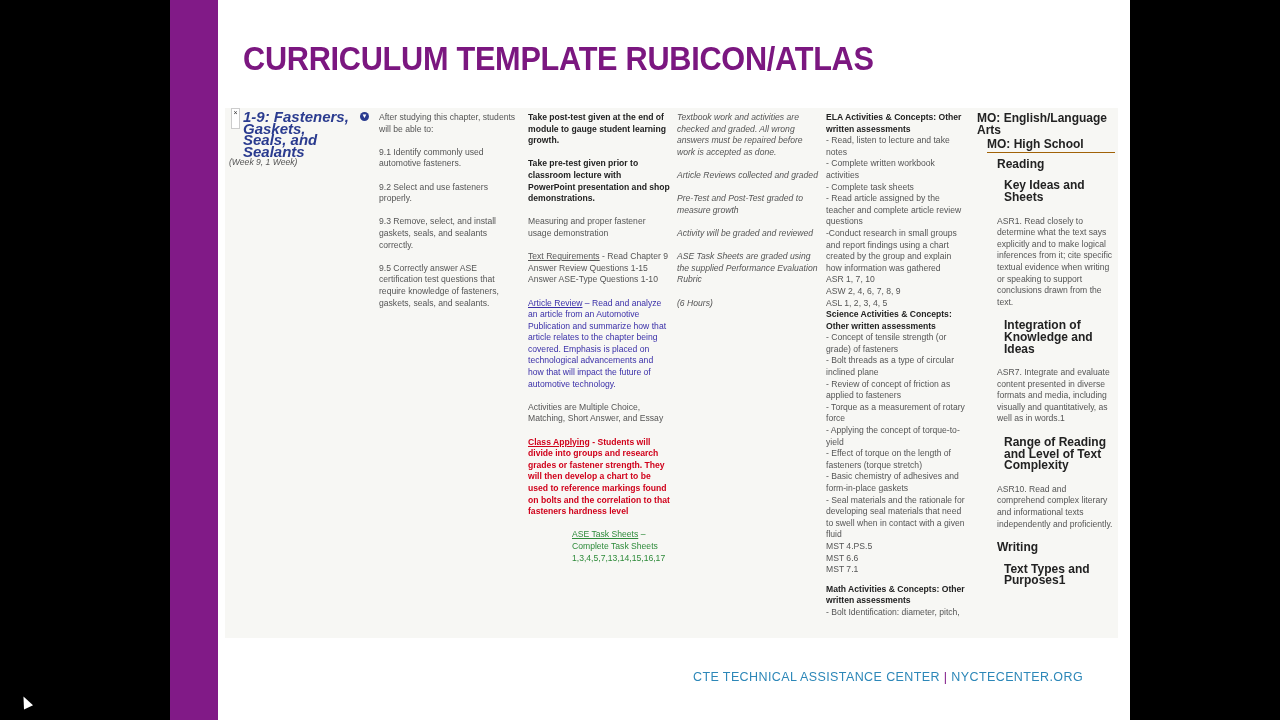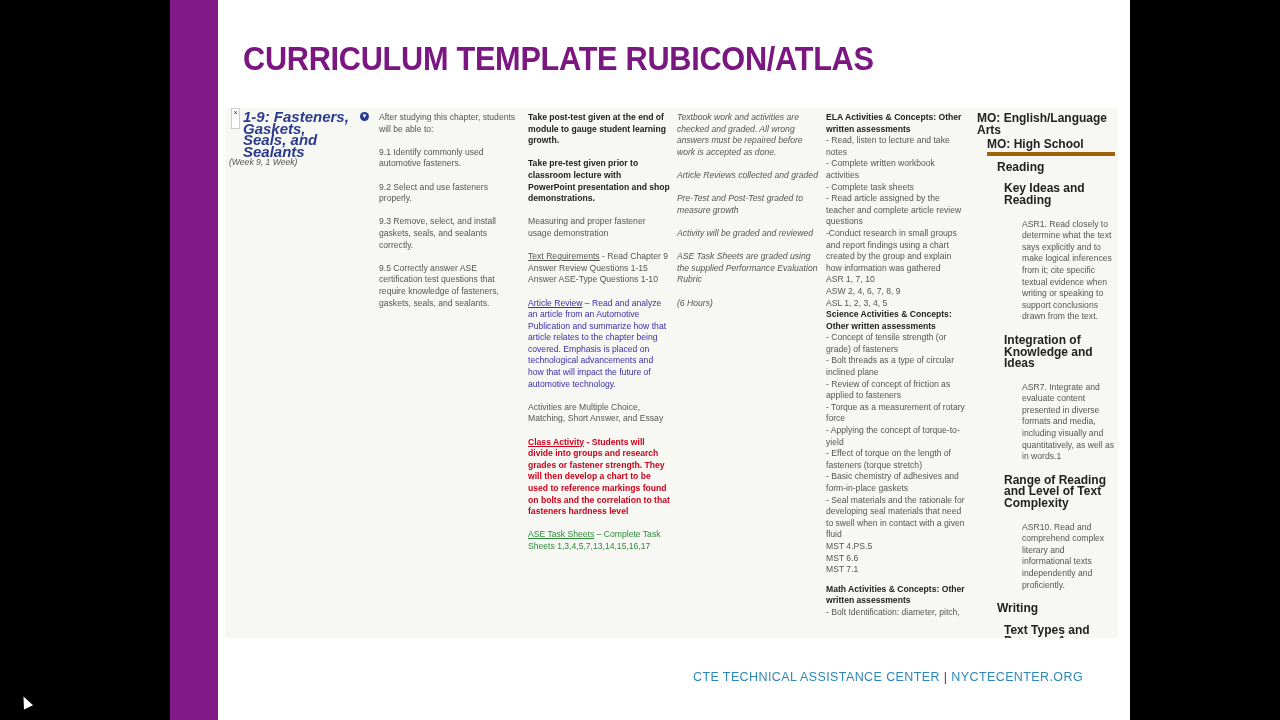--- a/index.html
+++ b/index.html
@@ -13,33 +13,33 @@
   .c1 { left: 4px; width: 140px; }
   .c2 { left: 154px; width: 140px; top: 4px; }
   .c3 { left: 303px; width: 142px; top: 4px; }
   .c4 { left: 452px; width: 142px; top: 4px; font-style: italic; }
   .c5 { left: 601px; width: 142px; top: 4px; }
   .c6 { left: 752px; width: 138px; top: 5px; }
   p.blk { margin-bottom: 11.6px; }
   .bold { font-weight: bold; color: #222; }
   .blue { color: #3a2fa8; }
   .red { color: #d0021b; font-weight: bold; }
-  .green { color: #2e8b3a; }
+  .green { color: #2e8b3a; margin-left: 44px; }
   u { text-decoration: underline; }
   .unit-head { position: relative; padding-left: 14px; padding-top: 3px; }
   .xbox { position: absolute; left: 2px; top: 0px; width: 9px; height: 21px; border: 1px solid #ccc; background: #fff; font-size: 7px; line-height: 8px; text-align: center; color: #333; }
   .unit-title { color: #2a3b8f; font-weight: bold; font-style: italic; font-size: 15px; width: 110px; display: block; }
   .unit-week { font-style: italic; color: #555; margin-left: -14px; display: block; }
   .chev { position: absolute; right: 0px; top: 4px; width: 9px; height: 9px; border-radius: 50%; background: #2a3b8f; color: #fff; font-size: 6px; line-height: 9px; text-align: center; }
   .std h4 { font-size: 12px; font-weight: bold; color: #222; }
   .std .l0 { margin-left: 0; }
-  .std .l1 { margin-left: 10px; border-bottom: 4px solid #a16207; padding-bottom: 1px; margin-bottom: 6px; }
+  .std .l1 { margin-left: 10px; border-bottom: 1px solid #a16207; padding-bottom: 1px; margin-bottom: 6px; }
   .std .l2 { margin-left: 20px; margin-bottom: 10px; }
   .std .l3 { margin-left: 27px; margin-bottom: 12px; }
-  .std .txt { margin-left: 45px; margin-bottom: 12px; color: #555; }
+  .std .txt { margin-left: 20px; margin-bottom: 12px; color: #555; }
   .footer { position: absolute; left: 523px; top: 670px; font-size: 12.5px; color: #2c87b8; letter-spacing: 0.4px; }
   .footer .sep { color: #811a87; }
   .cursor { position: absolute; left: 11px; top: 696px; width: 0; height: 0; border-left: 5px solid transparent; border-right: 5px solid transparent; border-bottom: 12px solid #fff; transform: rotate(-25deg); }
 </style>
 </head>
 <body>
 
 <div class="stage">
   <div class="slide">
     <div class="accent-bar"></div>
@@ -64,21 +64,21 @@
         <p class="blk">9.5 Correctly answer ASE certification test questions that require knowledge of fasteners, gaskets, seals, and sealants.</p>
       </div>
 
       <div class="col c3">
         <p class="blk bold">Take post-test given at the end of module to gauge student learning growth.</p>
         <p class="blk bold">Take pre-test given prior to classroom lecture with PowerPoint presentation and shop demonstrations.</p>
         <p class="blk">Measuring and proper fastener usage demonstration</p>
         <p class="blk"><u>Text Requirements</u><span> - Read Chapter 9 Answer Review Questions 1-15 Answer ASE-Type Questions 1-10</span></p>
         <p class="blk blue"><u>Article Review</u><span> – Read and analyze an article from an Automotive Publication and summarize how that article relates to the chapter being covered. Emphasis is placed on technological advancements and how that will impact the future of automotive technology.</span></p>
         <p class="blk">Activities are Multiple Choice, Matching, Short Answer, and Essay</p>
-        <p class="blk red"><u>Class Activity</u><span> - Students will divide into groups and research grades or fastener strength. They will then develop a chart to be used to reference markings found on bolts and the correlation to that fasteners hardness level</span></p>
+        <p class="blk red"><u>Class Applying</u><span> - Students will divide into groups and research grades or fastener strength. They will then develop a chart to be used to reference markings found on bolts and the correlation to that fasteners hardness level</span></p>
         <p class="blk green"><u>ASE Task Sheets</u><span> – Complete Task Sheets 1,3,4,5,7,13,14,15,16,17</span></p>
       </div>
 
       <div class="col c4">
         <p class="blk">Textbook work and activities are checked and graded. All wrong answers must be repaired before work is accepted as done.</p>
         <p class="blk">Article Reviews collected and graded</p>
         <p class="blk">Pre-Test and Post-Test graded to measure growth</p>
         <p class="blk">Activity will be graded and reviewed</p>
         <p class="blk">ASE Task Sheets are graded using the supplied Performance Evaluation Rubric</p>
         <p class="blk">(6 Hours)</p>
@@ -107,21 +107,21 @@
         <div>MST 6.6</div>
         <div>MST 7.1</div>
         <div class="bold" style="margin-top:8px">Math Activities &amp; Concepts: Other written assessments</div>
         <div>- Bolt Identification: diameter, pitch,</div>
       </div>
 
       <div class="col c6 std">
         <h4 class="l0" style="margin-bottom:3px">MO: English/Language Arts</h4>
         <h4 class="l1">MO: High School</h4>
         <h4 class="l2">Reading</h4>
-        <h4 class="l3">Key Ideas and Reading</h4>
+        <h4 class="l3">Key Ideas and Sheets</h4>
         <div class="txt">ASR1. Read closely to determine what the text says explicitly and to make logical inferences from it; cite specific textual evidence when writing or speaking to support conclusions drawn from the text.</div>
         <h4 class="l3">Integration of Knowledge and Ideas</h4>
         <div class="txt">ASR7. Integrate and evaluate content presented in diverse formats and media, including visually and quantitatively, as well as in words.1</div>
         <h4 class="l3">Range of Reading and Level of Text Complexity</h4>
         <div class="txt">ASR10. Read and comprehend complex literary and informational texts independently and proficiently.</div>
         <h4 class="l2">Writing</h4>
         <h4 class="l3">Text Types and Purposes1</h4>
       </div>
     </div>
 

